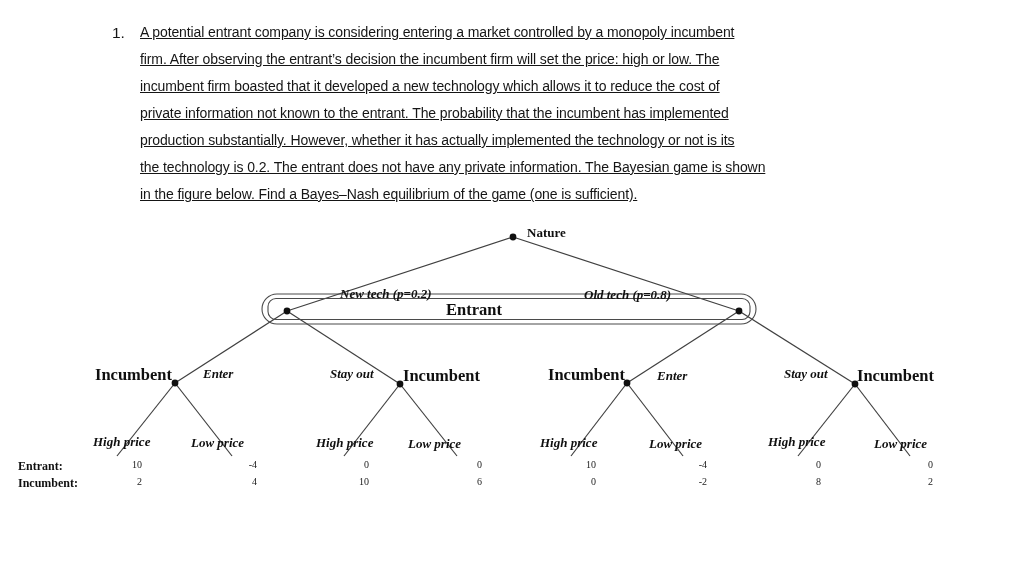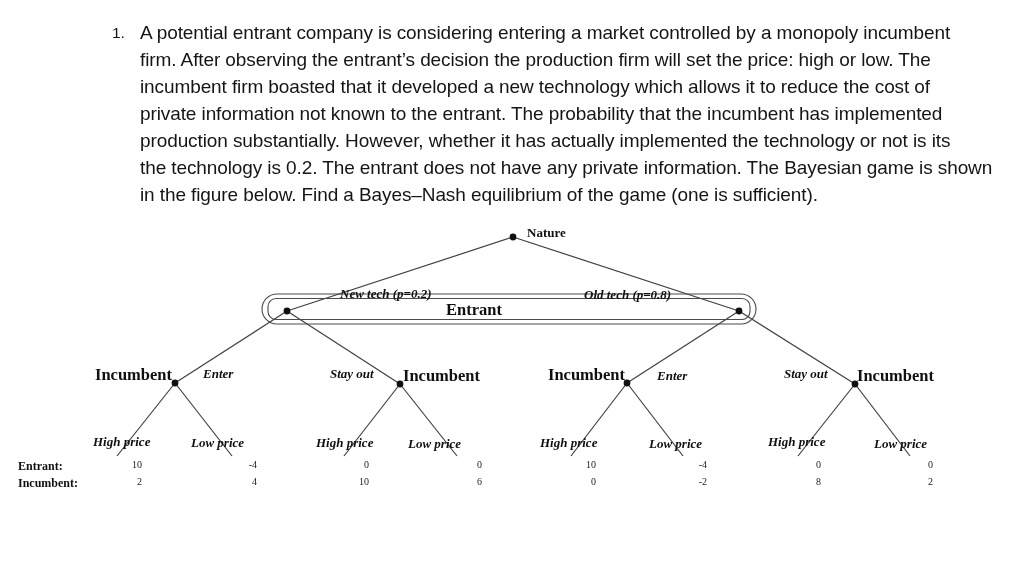--- a/index.html
+++ b/index.html
@@ -2,21 +2,21 @@
 <html><head>
 <meta charset="utf-8">
 <style>
   html,body{margin:0;padding:0;background:#ffffff;}
   body{width:1024px;height:572px;position:relative;overflow:hidden;
        font-family:"Liberation Sans",sans-serif;color:#151515;}
   .abs{position:absolute;}
   
   .p-num{position:absolute;left:112px;top:19px;font-size:15.5px;line-height:27px;}
   .p-lines{position:absolute;left:140px;top:19px;}
-  .p-line{font-size:19px;line-height:27px;white-space:nowrap;letter-spacing:-0.1px;}
+  .p-line{font-size:14px;line-height:27px;white-space:nowrap;letter-spacing:-0.1px;text-decoration:underline;}
   
   .serif{font-family:"Liberation Serif",serif;color:#101010;}
   .node-lbl{position:absolute;font-weight:bold;font-size:16.5px;white-space:nowrap;}
   .root-lbl{position:absolute;font-weight:bold;font-size:13px;white-space:nowrap;}
   .branch-lbl{position:absolute;font-weight:bold;font-style:italic;font-size:13px;white-space:nowrap;margin-top:40px;}
   .infoset-lbl{position:absolute;left:262px;top:300px;width:424px;text-align:center;
                font-weight:bold;font-size:16.5px;}
   .row-lbl{position:absolute;left:18px;font-weight:bold;font-size:12px;white-space:nowrap;}
   .payoff{position:absolute;width:50px;text-align:right;font-size:10px;color:#222;}
   .r1{top:459px;} .r2{top:476px;}
@@ -27,21 +27,21 @@
   svg path{stroke:#404040;stroke-width:1.2;fill:none;}
   svg rect{stroke:#4a4a4a;stroke-width:1.1;fill:none;}
   svg circle{fill:#101010;stroke:none;}
 </style>
 </head>
 <body>
 
 <div class="p-num">1.</div>
 <div class="p-lines">
   <div class="p-line">A potential entrant company is considering entering a market controlled by a monopoly incumbent</div>
-  <div class="p-line">firm. After observing the entrant’s decision the production firm will set the price: high or low. The</div>
+  <div class="p-line">firm. After observing the entrant’s decision the incumbent firm will set the price: high or low. The</div>
   <div class="p-line">incumbent firm boasted that it developed a new technology which allows it to reduce the cost of</div>
   <div class="p-line">private information not known to the entrant. The probability that the incumbent has implemented</div>
   <div class="p-line">production substantially. However, whether it has actually implemented the technology or not is its</div>
   <div class="p-line">the technology is 0.2. The entrant does not have any private information. The Bayesian game is shown</div>
   <div class="p-line">in the figure below. Find a Bayes–Nash equilibrium of the game (one is sufficient).</div>
 </div>
 
 <div class="abs" style="left:0;top:0;width:1024px;height:572px;">
   <svg width="1024" height="572">
 

